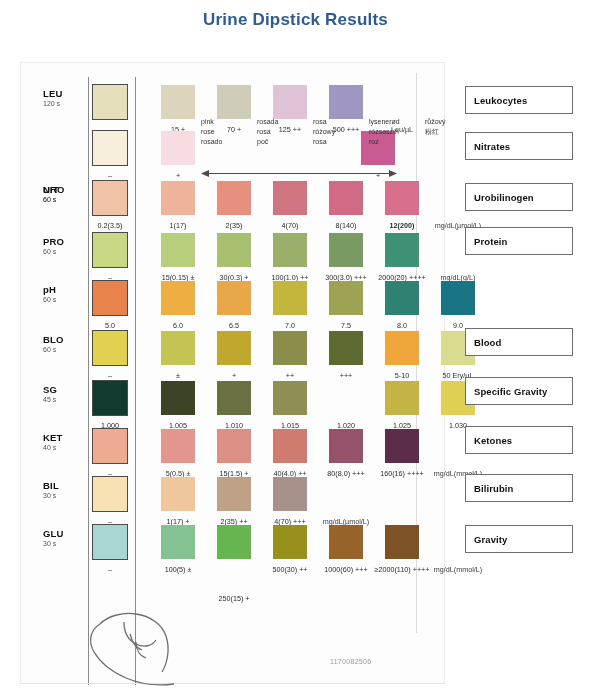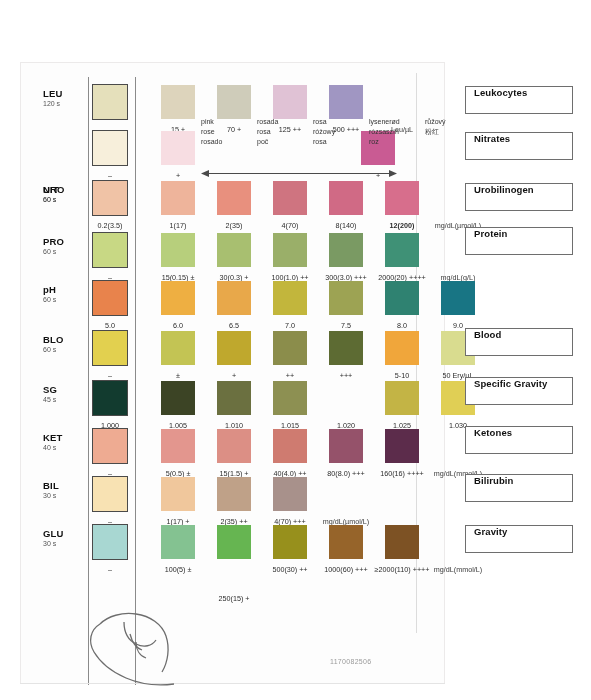--- a/index.html
+++ b/index.html
@@ -85,21 +85,21 @@
   
   .nit-words { position: absolute; font-size: 7px; color: #333; line-height: 1.45; }
   .nit-arrow { position: absolute; height: 9px; }
   .nit-arrow svg { display: block; }
 
   
   .legend-box {
     position: absolute; left: 465px;
     width: 108px; height: 28px;
     border: 1px solid #6e6e6e; background: #fff;
-    display: flex; align-items: flex-start;
+    display: flex; align-items: center;
   }
   .legend-box span {
     font-size: 9.5px; font-weight: bold; color: #111;
     padding-left: 8px; letter-spacing: .1px;
   }
 
   
   .serial {
     position: absolute; left: 330px; top: 658px;
     font-size: 7px; color: #9a9a9a; letter-spacing: .3px;
@@ -110,20 +110,21 @@
   .baseline {
     position: absolute; left: 20px; top: 683px;
     width: 425px; height: 1px; background: #e4e4e4;
   }
 </style>
 </head>
 <body>
 
 <div id="page">
 
+  <div class="title">Urine Dipstick Results</div>
 
   <div class="chart-card">
     <div class="chart-inner" id="chart-inner">
       <div class="strip-line l"></div>
       <div class="strip-line r"></div>
       <div class="divider-v"></div>
     <div class="row-label" style="top: 26px;">
           <div class="code">LEU</div>
           <div class="time">120 s</div>
         </div>

